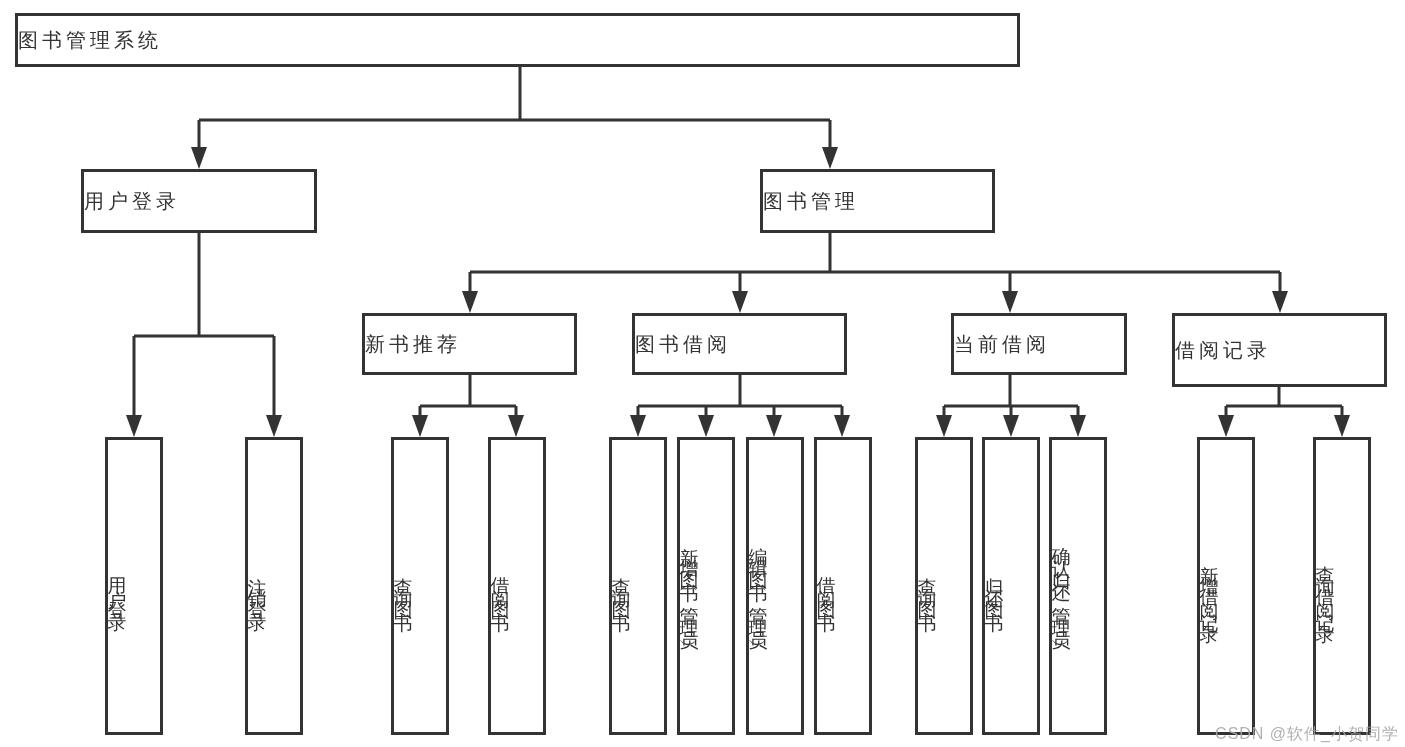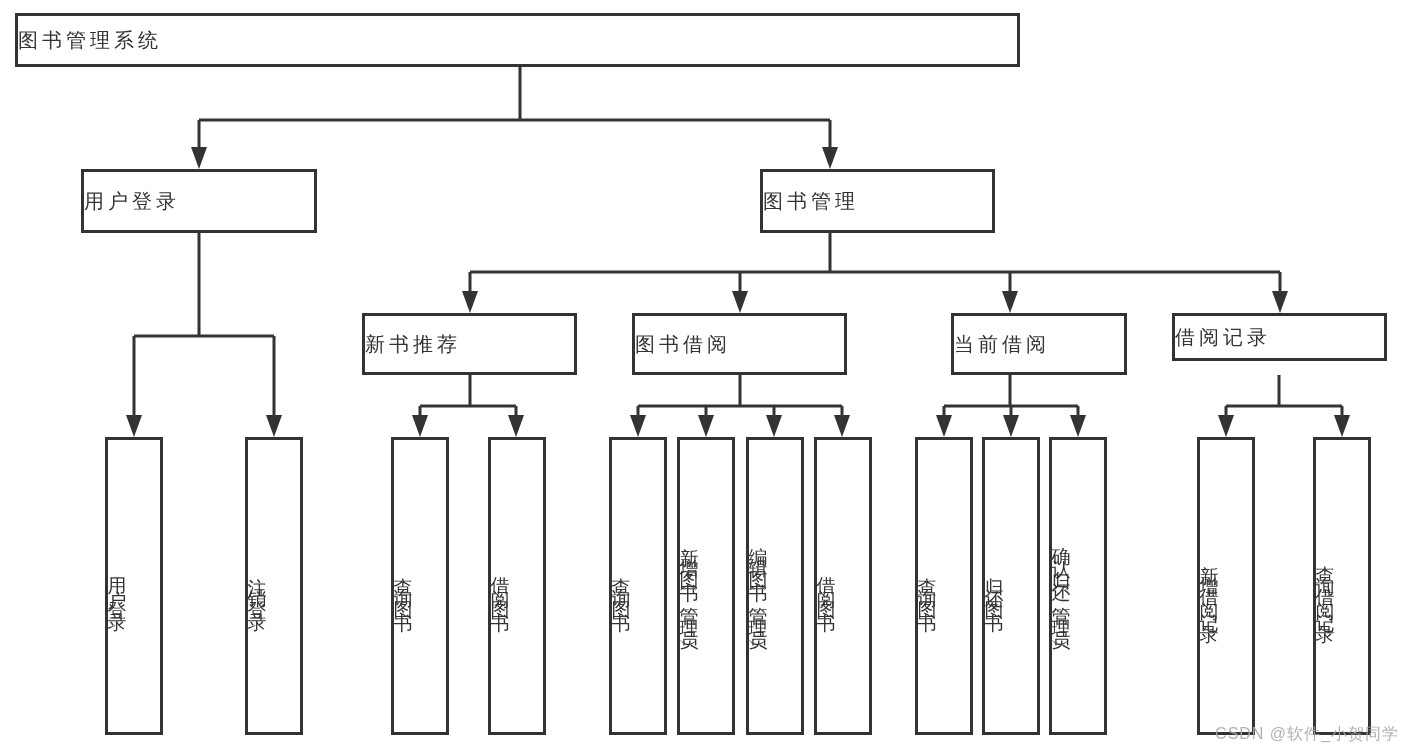--- a/index.html
+++ b/index.html
@@ -121,21 +121,21 @@
 
   <div class="node" style="left:362px; top:313px; width:215px; height:62px;">
     <span class="lbl">新书推荐</span>
   </div>
   <div class="node" style="left:632px; top:313px; width:215px; height:62px;">
     <span class="lbl">图书借阅</span>
   </div>
   <div class="node" style="left:903px; top:313px; width:176px; height:62px;margin-left:48px;">
     <span class="lbl">当前借阅</span>
   </div>
-  <div class="node" style="left:1172px; top:313px; width:215px; height:48px;">
+  <div class="node" style="left:1172px; top:313px; width:215px; height:74px;">
     <span class="lbl">借阅记录</span>
   </div>
 
   <div class="node vnode" style="left:105px; top:437px; width:58px; height:298px;">
     <span class="lbl">用户登录</span>
   </div>
   <div class="node vnode" style="left:245px; top:437px; width:58px; height:298px;">
     <span class="lbl">注销登录</span>
   </div>
 

